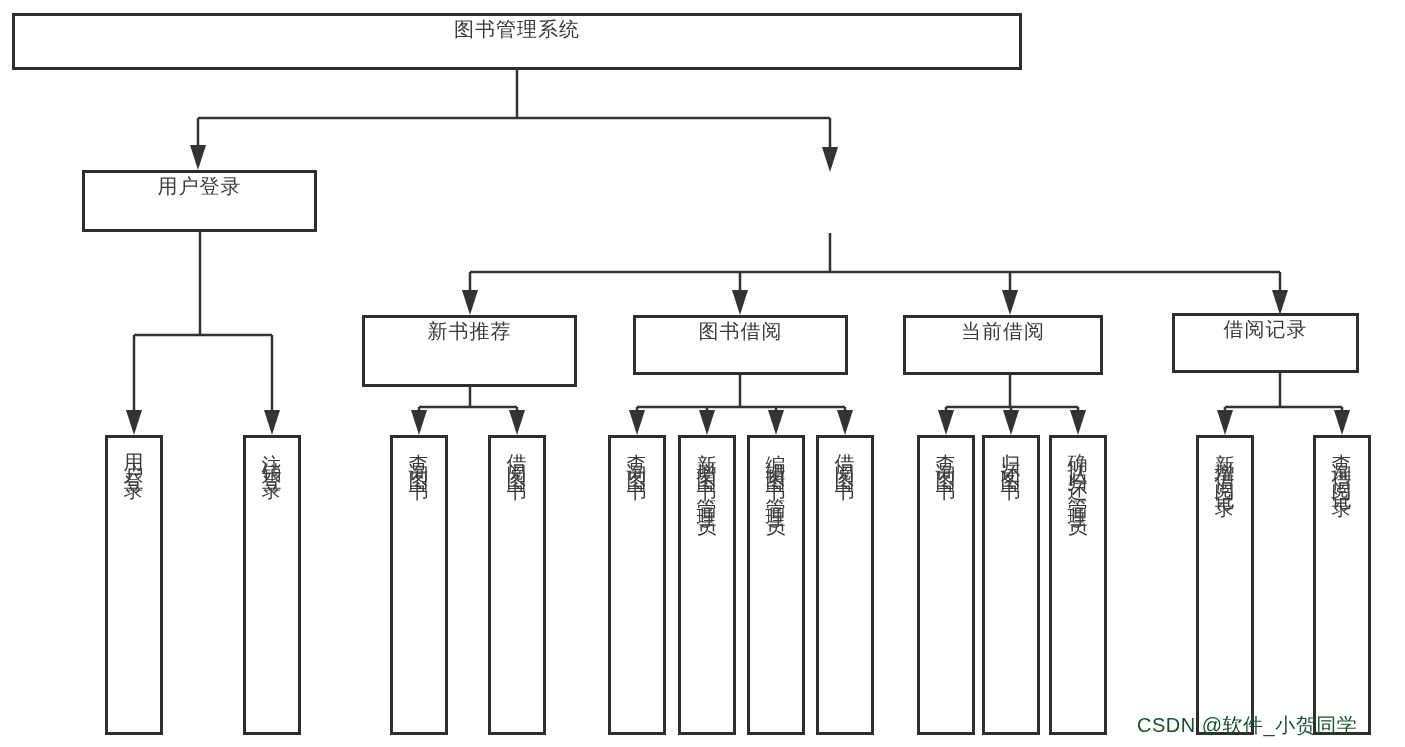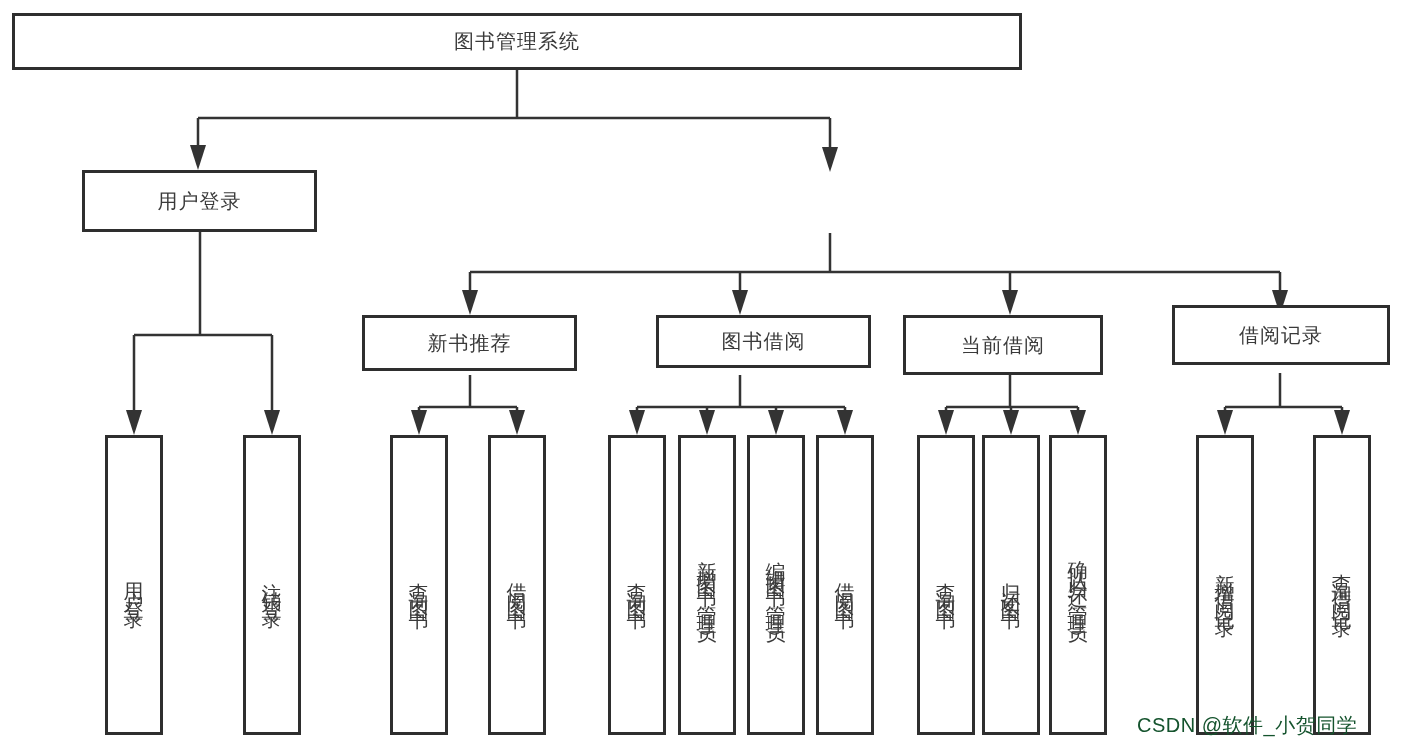--- a/index.html
+++ b/index.html
@@ -6,21 +6,21 @@
   body{
     width:1405px;height:747px;position:relative;overflow:hidden;
     background:#ffffff;
     font-family:"Liberation Sans","DejaVu Sans",sans-serif;
     color:#3a3a3a;
   }
   #stage{position:absolute;left:0;top:0;width:1405px;height:747px;}
   svg.wires{position:absolute;left:0;top:0;z-index:1;}
   .node{
     position:absolute;box-sizing:border-box;background:#ffffff;
-    border:3px solid #2e2e2e;display:flex;align-items:center;justify-content:center;
+    border:3px solid #2e2e2e;display:flex;justify-content:center;
     z-index:2;
   }
   .hbox span{
     font-size:20px;letter-spacing:1px;color:#3a3a3a;white-space:nowrap;
   }
   .vbox{width:58px;height:300px;}
   .vbox span{
     writing-mode:vertical-rl;text-orientation:mixed;
     font-size:20px;letter-spacing:9px;color:#3a3a3a;line-height:1;
   }
@@ -87,30 +87,30 @@
   </svg>
 
   <div class="node hbox" style="left:12px;top:13px;width:1010px;height:57px">
     <span>图书管理系统</span>
   </div>
 
   <div class="node hbox" style="left:82px;top:170px;width:235px;height:62px">
     <span>用户登录</span>
   </div>
 
-  <div class="node hbox" style="left:362px;top:315px;width:215px;height:56px">
+  <div class="node hbox" style="left:362px;top:315px;width:215px;height:72px">
     <span>新书推荐</span>
   </div>
-  <div class="node hbox" style="left:656px;top:315px;width:215px;height:53px">
+  <div class="node hbox" style="left:633px;top:315px;width:215px;height:60px">
     <span>图书借阅</span>
   </div>
   <div class="node hbox" style="left:903px;top:315px;width:200px;height:60px">
     <span>当前借阅</span>
   </div>
-  <div class="node hbox" style="left:1172px;top:305px;width:218px;height:60px">
+  <div class="node hbox" style="left:1172px;top:313px;width:187px;height:60px">
     <span>借阅记录</span>
   </div>
 
   <div class="node vbox" style="left:105px;top:435px">
     <span>用户登录</span>
   </div>
   <div class="node vbox" style="left:243px;top:435px">
     <span>注销登录</span>
   </div>
 

